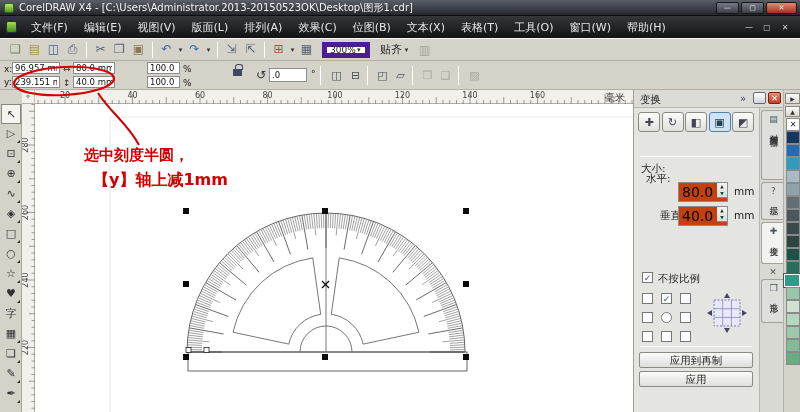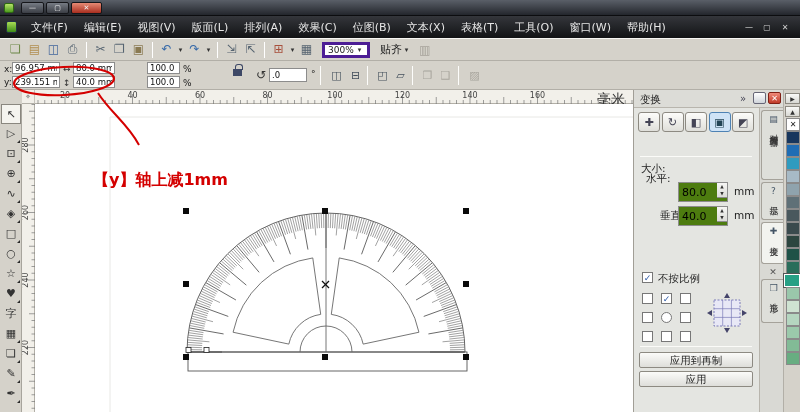--- a/index.html
+++ b/index.html
@@ -19,40 +19,40 @@
   #menu-icon{width:11px;height:12px;margin:0 6px 0 6px;background:linear-gradient(#a8dd55,#3f8d18);border-radius:2px;border:1px solid #234}
   .menu-item{padding:0 8px;font-size:11px;white-space:nowrap}
   #menubar .win-mini{margin-left:auto;display:flex;align-items:center;margin-right:8px;color:#cfcfcf;font-size:8px}
   .mini-btn{width:14px;text-align:center;margin-left:4px}
 
   
   #toolbar{position:absolute;left:0;top:38px;width:800px;height:23px;background:#d5d2ca;border-top:1px solid #f7f6f2;border-bottom:1px solid #b2afa7;display:flex;align-items:center;padding-left:6px}
   .tb-btn{width:19px;height:19px;text-align:center;line-height:19px;font-size:12px;color:#4e5a66}
   .tb-sep{width:1px;height:16px;background:#a9a69e;border-right:1px solid #fff;margin:0 4px}
   .tb-caret{font-size:7px;color:#333;width:9px;text-align:center}
-  #zoom-combo{width:48px;height:16px;border:3px solid #4c1d95;background:#fff;font-size:9px;display:flex;align-items:center;justify-content:space-between;padding:0 3px;margin:0 6px}
+  #zoom-combo{width:48px;height:16px;border:5px solid #4c1d95;background:#fff;font-size:9px;display:flex;align-items:center;justify-content:space-between;padding:0 3px;margin:0 6px}
   #snap-label{font-size:11px;margin-left:4px}
   #options-btn{font-size:12px;color:#a6a39b;margin-left:8px}
 
   
   #propbar{position:absolute;left:0;top:61px;width:800px;height:29px;background:#d5d2ca;border-bottom:1px solid #b2afa7}
   .pb-label{position:absolute;font-size:9px;color:#1a1a1a}
   .pb-input{position:absolute;background:#fff;border:1px solid #8c8c8c;font-size:8.5px;height:12px;padding:0 2px;color:#111;font-family:"DejaVu Sans",sans-serif}
   .pb-icon{position:absolute;font-size:9px;color:#333}
   .pb-sep{position:absolute;top:5px;width:1px;height:19px;background:#aaa79f;border-right:1px solid #fdfdfb}
   .pb-btn{position:absolute;top:6px;width:17px;height:17px;text-align:center;line-height:17px;font-size:11px;color:#44505c}
   .pb-btn.dim{color:#a8a59d}
   #lock-icon{position:absolute;left:233px;top:8px;width:9px;height:7px;background:#3e4866}
   #lock-icon::before{content:"";position:absolute;left:1.5px;top:-5px;width:6px;height:5px;border:1.5px solid #3e4866;border-bottom:none;border-radius:3px 3px 0 0}
 
   
   #ruler-corner{position:absolute;left:0;top:90px;width:22px;height:14px;background:#d5d2ca}
   #ruler-origin{position:absolute;left:22px;top:90px;width:13px;height:14px;background:#f2f0ea;border-right:1px solid #c6c3bb;border-bottom:1px solid #b2afa7;font-size:8px;color:#666;text-align:center;line-height:13px}
   #hruler{position:absolute;left:35px;top:90px;width:598px;height:14px;background:#f2f0ea;border-bottom:1px solid #b2afa7}
-  #hruler-unit{position:absolute;right:8px;top:1px;font-size:14px;color:#333}
+  #hruler-unit{position:absolute;right:8px;top:1px;font-size:10px;color:#333}
   #vruler{position:absolute;left:22px;top:104px;width:13px;height:308px;background:#f2f0ea;border-right:1px solid #b2afa7}
 
   
   #toolbox{position:absolute;left:0;top:104px;width:22px;height:308px;background:#d5d2ca;border-right:1px solid #a8a59d}
   .tool{position:relative;width:20px;height:20px;margin-left:1px;text-align:center;line-height:20px;font-size:11px;color:#333}
   .tool.active{background:#f5f4ef;border:1px solid #8a877f}
   .tool.fly::after{content:"";position:absolute;right:1px;bottom:1px;border-left:3px solid transparent;border-bottom:3px solid #2b2b2b}
 
   
   #canvas{position:absolute;left:35px;top:104px;width:598px;height:308px;background:#fff}
@@ -67,21 +67,21 @@
   #docker-header{position:absolute;left:0;top:0;width:150px;height:18px;background:#dcdcd7;border-bottom:1px solid #b8b5ad;font-size:10.5px}
   #docker-title{position:absolute;left:6px;top:3px;color:#222}
   #docker-collapse{position:absolute;left:106px;top:3px;color:#445;font-size:10px}
   #docker-min{position:absolute;left:119px;top:2px;width:13px;height:12px;background:linear-gradient(#fff,#cfd4da);border:1px solid #667;border-radius:2px}
   #docker-close{position:absolute;left:134px;top:2px;width:13px;height:12px;background:linear-gradient(#f08a7a,#c03a28);border:1px solid #802015;border-radius:2px;color:#fff;font-size:8px;line-height:11px;text-align:center}
   #docker-body{position:absolute;left:0;top:18px;width:125px;height:304px}
   .xbtn{position:absolute;top:4px;width:22px;height:20px;background:linear-gradient(#fcfcfa,#dfdfda);border:1px solid #8d8a82;border-radius:3px;text-align:center;line-height:19px;font-size:11px;color:#445}
   .xbtn.active{background:#cfe3f6;border-color:#4e82b4;color:#245}
   .d-sep{position:absolute;left:6px;width:112px;height:1px;background:#b8b5ad;border-bottom:1px solid #fbfbf8}
   .d-label{position:absolute;font-size:10.5px;color:#222}
-  .d-field{position:absolute;width:50px;height:20px;border:1px solid #8c8c8c;background:#4d7c0f;font-size:11px;padding:0 12px 0 3px}
+  .d-field{position:absolute;width:50px;height:20px;border:1px solid #8c8c8c;background:#c2410c;font-size:14px;padding:0 12px 0 3px}
   .spin{position:absolute;width:11px;height:16px;border:1px solid #8c8c8c;border-left:none;background:linear-gradient(#f6f6f4,#dcdcd8);font-size:4.5px;color:#333;text-align:center;line-height:7px}
   .chk{position:absolute;width:11px;height:11px;border:1px solid #777;background:#fff;font-size:9px;line-height:10px;text-align:center;color:#2a57a5}
   .radio{position:absolute;width:11px;height:11px;border:1px solid #777;background:#fff;border-radius:50%}
   .d-btn{position:absolute;left:5px;width:114px;height:16px;background:linear-gradient(#fbfbf9,#dededa);border:1px solid #8d8a82;border-radius:2px;font-size:10.5px;text-align:center;line-height:15px;color:#222}
 
   
   #docker-tabs{position:absolute;left:125px;top:18px;width:25px;height:304px;background:#d9d9d4;border-left:1px solid #b8b5ad}
   .dtab{position:relative;width:24px;border:1px solid #a5a29a;border-right:none;border-radius:3px 0 0 3px;margin:2px 0 0 1px;background:#dedfda;display:flex;flex-direction:column;align-items:center;padding-top:3px}
   .dtab.active{background:#f2f3ef}
   .dtab-icon{font-size:9px;color:#456;height:13px}
@@ -101,20 +101,21 @@
   #wm-brand{font-size:19px;font-weight:bold;color:#f7c800;letter-spacing:2px;line-height:22px}
   #wm-url{font-size:8px;color:#e7bd00;letter-spacing:1px}
 </style>
 </head>
 <body>
 
 <div id="app">
 
   <div id="titlebar">
     <span id="title-icon"></span>
+    <span id="title-text">CorelDRAW X4 - [C:\Users\Administrator.2013-20150523OK\Desktop\图形1.cdr]</span>
     <span class="win-btns">
       <span class="win-btn">—</span>
       <span class="win-btn">▢</span>
       <span class="win-btn close">✕</span>
     </span>
   </div>
 
   <div id="menubar">
     <span id="menu-icon"></span>
     <span id="menu-items" style="display:flex">
@@ -564,20 +565,21 @@
         <rect x="151" y="243.5" width="5" height="5" fill="#fff" stroke="#222" stroke-width="0.8"></rect>
         <rect x="169" y="243.5" width="5" height="5" fill="#fff" stroke="#222" stroke-width="0.8"></rect>
       </svg>
   <div class="handle" style="left: 148px; top: 104px;"></div><div class="handle" style="left: 287px; top: 104px;"></div><div class="handle" style="left: 428px; top: 104px;"></div><div class="handle" style="left: 148px; top: 177px;"></div><div class="handle" style="left: 428px; top: 177px;"></div><div class="handle" style="left: 148px; top: 250px;"></div><div class="handle" style="left: 287px; top: 250px;"></div><div class="handle" style="left: 428px; top: 250px;"></div></div>
 
   <div id="annotation">
     <svg id="anno-svg" width="330" height="220" style="position:absolute;left:0;top:0">
         <ellipse cx="64" cy="81" rx="50" ry="14" fill="none" stroke="#d40000" stroke-width="2.2" transform="rotate(-3 64 81)"></ellipse>
         <path d="M 98 93 C 110 112 128 124 139 145" fill="none" stroke="#d40000" stroke-width="2"></path>
       </svg>
+    <div class="anno-text" style="left: 84px; top: 146px; font-size: 15px; color: rgb(212, 0, 0);">选中刻度半圆，</div>
     <div class="anno-text" style="left: 93px; top: 170px; font-size: 16px; color: rgb(212, 0, 0);">【y】轴上减1mm</div>
   </div>
 
   <div id="docker">
     <div id="docker-header">
       <span id="docker-title">变换</span>
       <span id="docker-collapse">»</span>
       <span id="docker-min"></span>
       <span id="docker-close">✕</span>
     </div>

